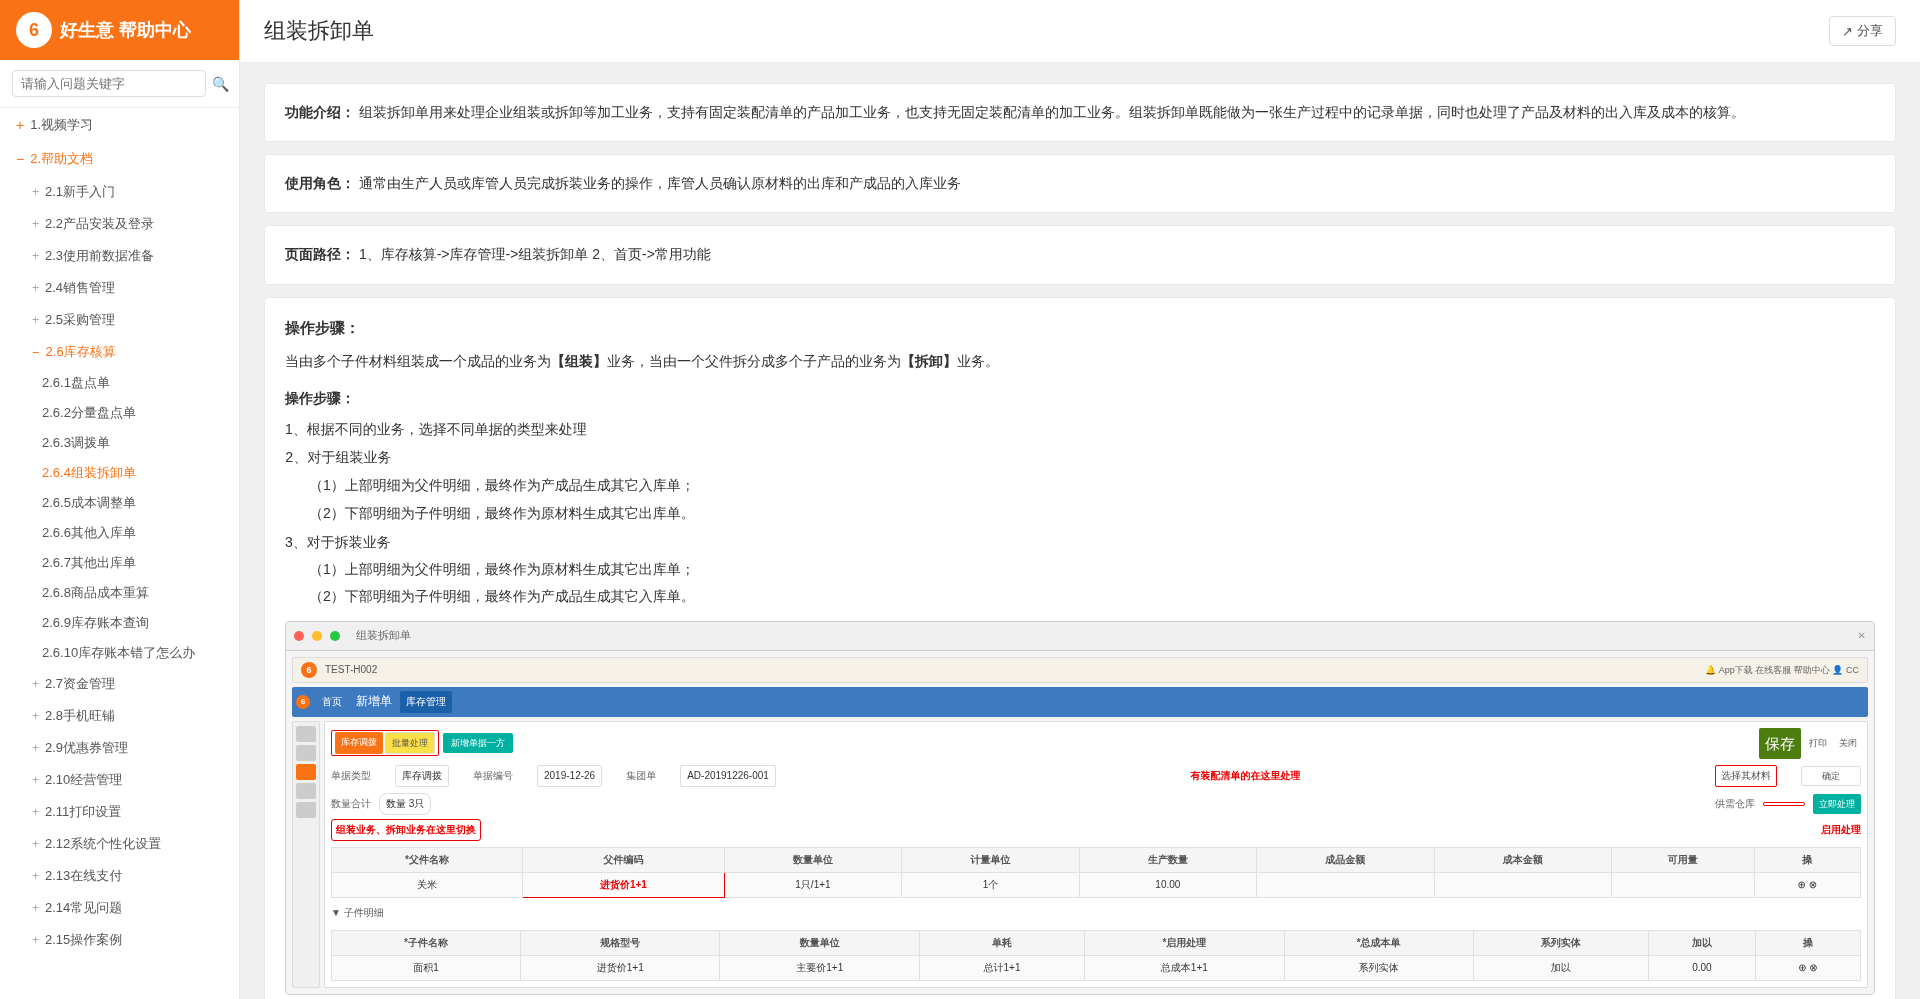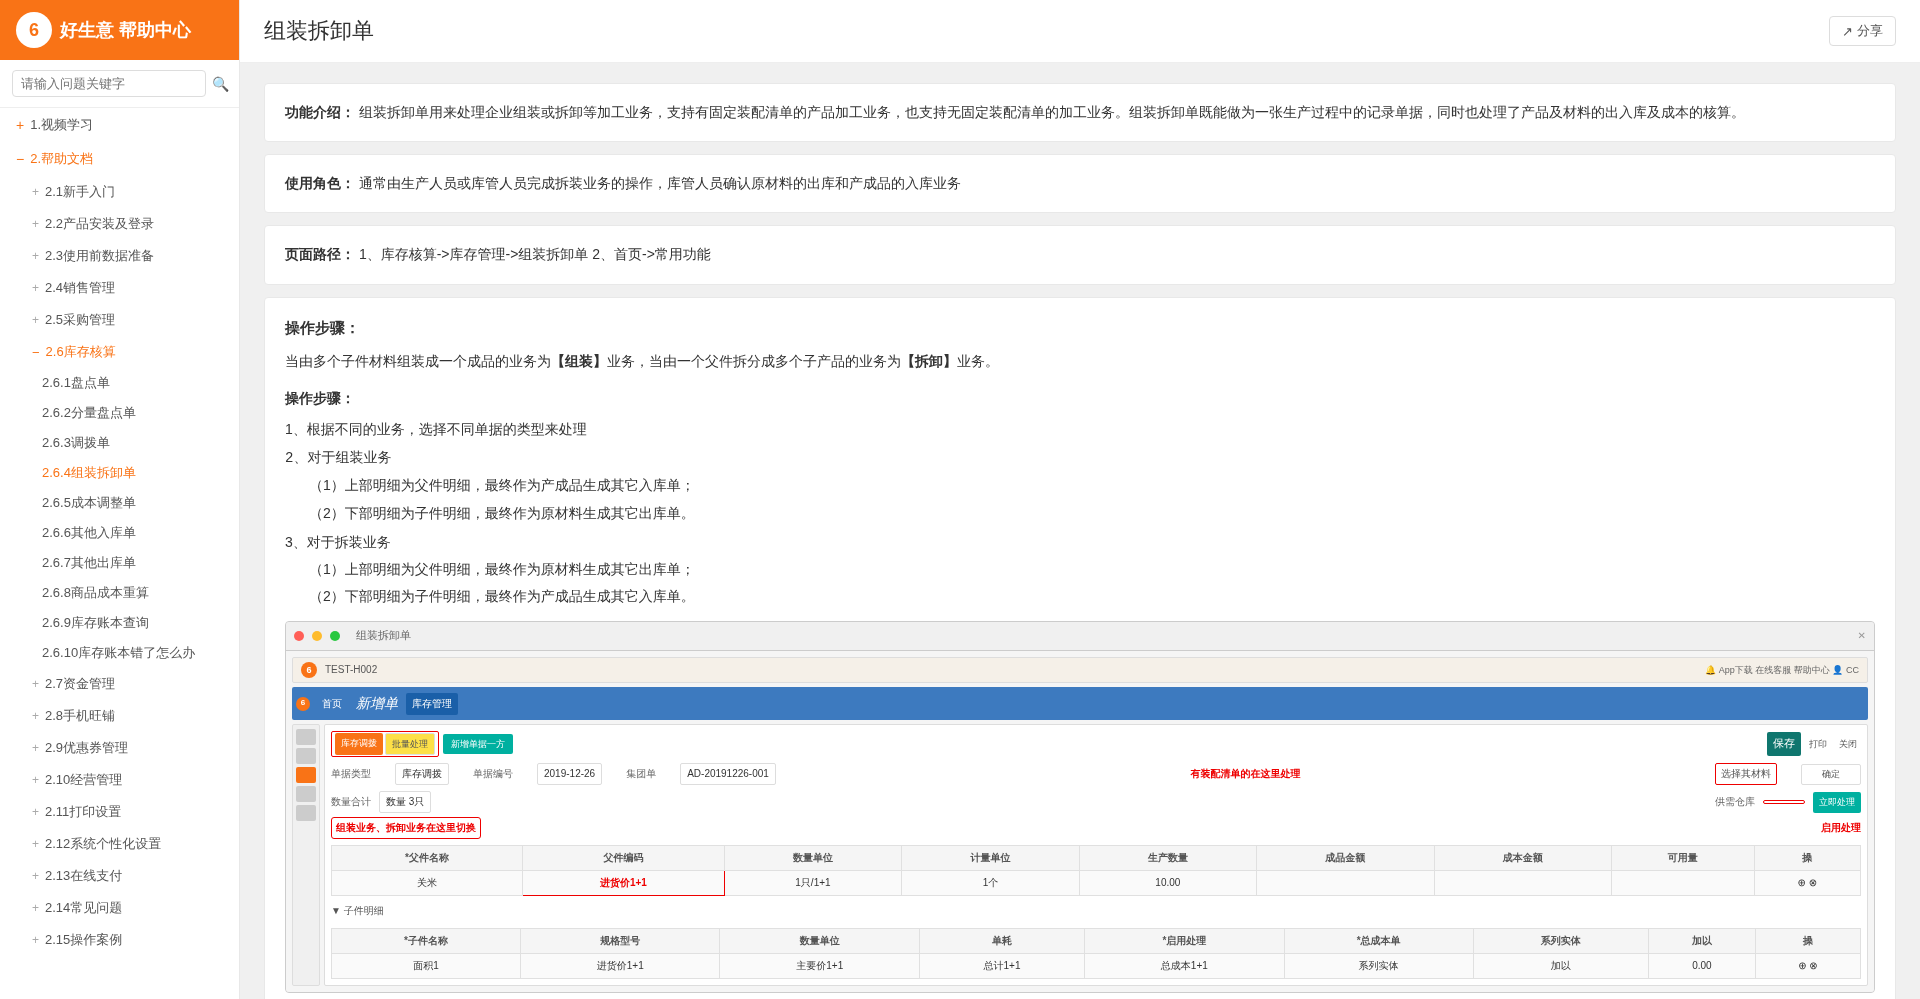--- a/index.html
+++ b/index.html
@@ -387,21 +387,21 @@
           <div style="background:#f5f0e8;border:1px solid #ddd;padding:3px 8px;display:flex;align-items:center;gap:8px;margin-bottom:4px;font-size:10px;color:#555;border-radius:2px;">
             <span style="background:#f97316;color:#fff;border-radius:50%;width:16px;height:16px;display:inline-flex;align-items:center;justify-content:center;font-size:9px;font-weight:bold;">6</span>
             <span>TEST-H002</span>
             <span style="flex:1;"></span>
             <span style="color:#666;font-size:9px;">🔔 App下载 在线客服 帮助中心 👤 CC</span>
           </div>
 
           <div style="background:#3d7abf;padding:2px 4px;display:flex;gap:2px;align-items:center;margin-bottom:4px;border-radius:2px;">
             <span style="background:#f97316;color:#fff;border-radius:50%;width:14px;height:14px;display:inline-flex;align-items:center;justify-content:center;font-size:8px;font-weight:bold;margin-right:4px;">6</span>
             <span style="color:#fff;font-size:10px;padding:2px 6px;cursor:pointer;border-radius:2px;">首页</span>
-            <span style="color:#fff;font-size:14px;padding:2px 6px;cursor:pointer;border-radius:2px;font-style:italic;">新增单</span>
+            <span style="color:#fff;font-size:12px;padding:2px 6px;cursor:pointer;border-radius:2px;">新增单</span>
             <span style="background:#1a5fa8;color:#fff;font-size:10px;padding:2px 6px;cursor:pointer;border-radius:2px;">库存管理</span>
             <span style="flex:1;"></span>
           </div>
 
           <div style="display:flex;gap:4px;">
 
             <div style="width:28px;background:#f0f0f0;border:1px solid #ddd;border-radius:2px;display:flex;flex-direction:column;align-items:center;padding:4px 0;gap:3px;">
               <div style="width:20px;height:16px;background:#ccc;border-radius:2px;"></div>
               <div style="width:20px;height:16px;background:#ccc;border-radius:2px;"></div>
               <div style="width:20px;height:16px;background:#f97316;border-radius:2px;"></div>
@@ -411,40 +411,40 @@
 
             <div style="flex:1;background:#fff;border:1px solid #ddd;border-radius:2px;padding:6px;position:relative;">
 
               <div style="display:flex;gap:4px;margin-bottom:6px;align-items:center;flex-wrap:wrap;">
                 <div style="border:1.5px solid #e00;border-radius:2px;padding:1px 3px;display:inline-flex;gap:2px;">
                   <span style="background:#f97316;color:#fff;font-size:9px;padding:2px 6px;border-radius:2px;cursor:pointer;">库存调拨</span>
                   <span style="background:#fde047;color:#555;font-size:9px;padding:2px 6px;border-radius:2px;border:1px solid #ddd;cursor:pointer;">批量处理</span>
                 </div>
                 <span style="background:#00b0a0;color:#fff;font-size:9px;padding:2px 8px;border-radius:2px;cursor:pointer;">新增单据一方</span>
                 <span style="flex:1;"></span>
-                <span style="background:#0f766e;color:#fff;font-size:11px;padding:2px 6px;border-radius:2px;cursor:pointer;">保存</span>
+                <span style="background:#4d7c0f;color:#fff;font-size:15px;padding:2px 6px;border-radius:2px;cursor:pointer;">保存</span>
                 <span style="font-size:9px;color:#555;padding:2px 4px;cursor:pointer;">打印</span>
                 <span style="font-size:9px;color:#555;padding:2px 4px;cursor:pointer;">关闭</span>
               </div>
 
               <div style="display:flex;gap:24px;margin-bottom:6px;align-items:center;font-size:10px;flex-wrap:wrap;">
                 <span style="color:#666;">单据类型</span>
                 <span style="border:1px solid #ddd;border-radius:2px;padding:1px 6px;font-size:10px;background:#fff;">库存调拨</span>
                 <span style="color:#666;">单据编号</span>
                 <span style="border:1px solid #ddd;border-radius:2px;padding:1px 6px;font-size:10px;">2019-12-26</span>
                 <span style="color:#666;">集团单</span>
                 <span style="border:1px solid #ddd;border-radius:2px;padding:1px 6px;font-size:10px;">AD-20191226-001</span>
                 <span style="flex:1;text-align:center;color:#e00;font-size:10px;font-weight:bold;">有装配清单的在这里处理</span>
                 <span style="border:1.5px solid #e00;border-radius:2px;font-size:10px;padding:1px 5px;color:#555;">选择其材料</span>
                 <span style="font-size:9px;color:#555;padding:1px 20px;border:1px solid #ddd;border-radius:2px;cursor:pointer;">确定</span>
               </div>
 
               <div style="display:flex;gap:8px;margin-bottom:4px;align-items:center;font-size:10px;position:relative;">
                 <span style="color:#666;">数量合计</span>
-                <span style="border:1px solid #ddd;padding:1px 6px;font-size:10px;border-radius:2px;">数量 3只</span>
+                <span style="border:1px solid #ddd;padding:1px 6px;font-size:10px;border-radius:8px;">数量 3只</span>
                 <span style="flex:1;"></span>
 
                 <span style="color:#666;font-size:10px;">供需仓库</span>
                 <span style="border:1.5px solid #e00;border-radius:2px;padding:1px 20px;font-size:10px;background:#fff;"></span>
                 <span style="background:#00b0a0;color:#fff;font-size:9px;padding:2px 6px;border-radius:2px;cursor:pointer;">立即处理</span>
               </div>
 
               <div style="display:flex;align-items:center;margin-bottom:4px;">
                 <span style="border:1.5px solid #e00;border-radius:3px;padding:1px 4px;font-size:10px;color:#e00;font-weight:bold;">组装业务、拆卸业务在这里切换</span>
                 <span style="flex:1;"></span>

